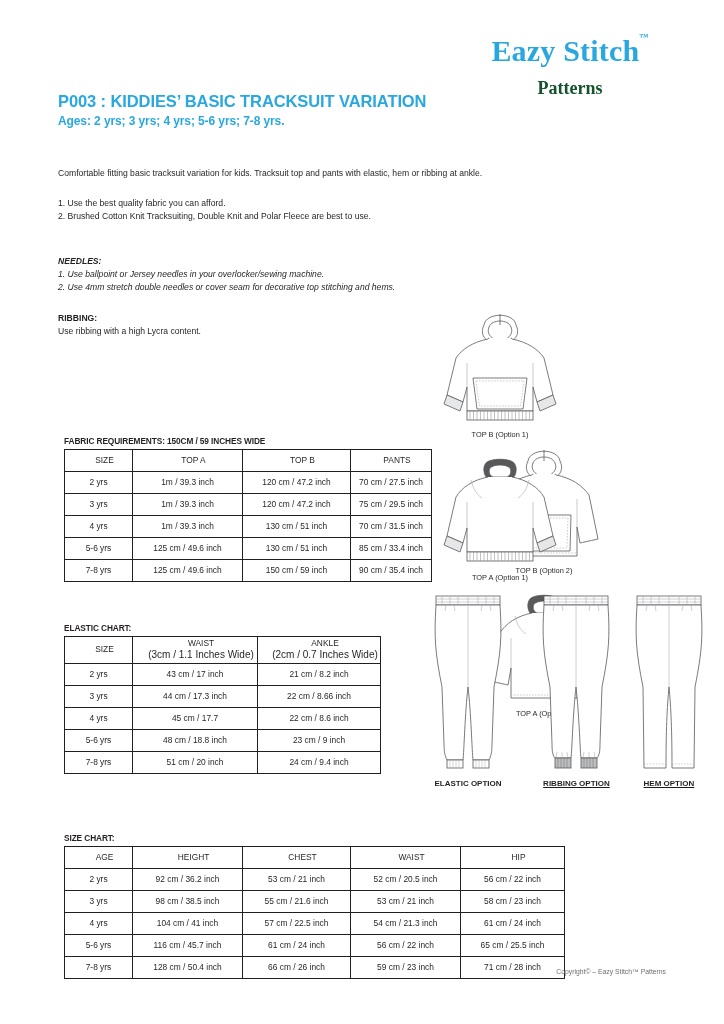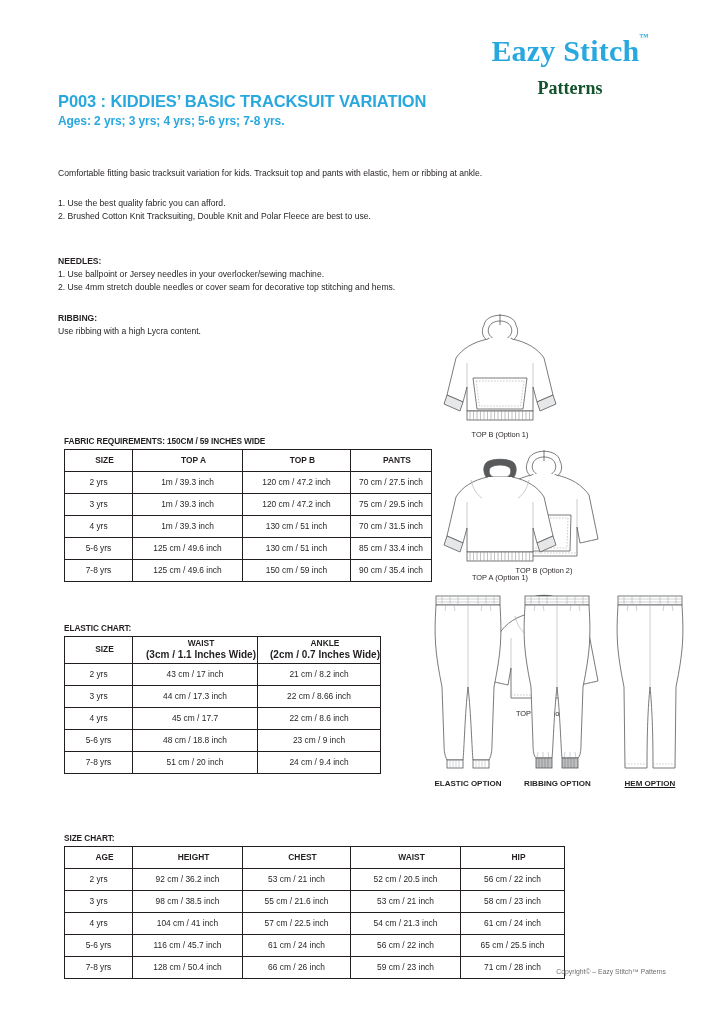--- a/index.html
+++ b/index.html
@@ -60,38 +60,38 @@
     margin-top:3px;
     letter-spacing:-0.1px;
   }
 
   
   .intro { position:absolute; left:58px; top:168px; font-size:8.6px; color:#231f20; }
   .sect { position:absolute; left:58px; font-size:8.6px; color:#231f20; }
   .sect .h { font-weight:700; margin-bottom:2.5px; }
   .sect .l { margin-bottom:1.5px; line-height:1.35; }
   .s-fabric  { top:198px; }
-  .s-needles { top:256px; }
+  .s-needles { top:256px;font-style:italic; }
   .s-ribbing { top:313px; }
 
   
   .tbl-wrap { position:absolute; }
   .tbl-title { font-size:8.3px; font-weight:700; color:#231f20; margin-bottom:3px; letter-spacing:-0.1px;margin-top:40px; }
   table.grid { border-collapse:collapse; table-layout:fixed; }
   table.grid th, table.grid td {
     border:1px solid #231f20;
     text-align:center;
     vertical-align:middle;
     font-size:8.4px;
     color:#231f20;
     padding:0;
     height:21px;
     line-height:1.15;
   }
-  table.grid th { font-weight:700;padding-left:12px; }
+  table.grid th { font-weight:400;padding-left:12px; }
   table.grid th.two-line { height:26px; }
   table.grid th .sub { font-size:10px; display:block; }
 
   #fabric-req-table-wrap { left:64px; top:396px; }
   #fabric-req-table { width:368px; }
   #elastic-table-wrap { left:64px; top:583px; }
   #elastic-table { width:317px; }
   #size-chart-wrap { left:64px; top:793px; }
   #size-chart-table { width:501px; }
 
@@ -471,21 +471,21 @@
           <line x1="28" y1="168" x2="28" y2="176"></line>
             <line x1="31" y1="168" x2="31" y2="176"></line>
           <line x1="48" y1="168" x2="48" y2="176"></line>
             <line x1="51" y1="168" x2="51" y2="176"></line>
           <line x1="54" y1="168" x2="54" y2="176"></line>
             <line x1="57" y1="168" x2="57" y2="176"></line>
         </g>
       </svg>
       <div class="fig-label bold">ELASTIC OPTION</div>
     </div>
-    <div class="fig" style="margin-left:5px;">
+    <div class="fig" style="margin-left:24px;text-decoration:underline;">
       <svg width="80" height="182" viewBox="0 0 80 182">
         <g fill="#fff" stroke="#58595b" stroke-width="0.8">
           <rect x="8" y="4" width="64" height="9"></rect>
           <path d="M8 13 C6 45, 7 60, 14 95 L16 152 C16 160, 17 164, 19 166 L35 166 C36 158, 37 120, 40 95 C43 120, 44 158, 45 166 L61 166 C63 164, 64 160, 64 152 L66 95 C73 60, 74 45, 72 13 Z"></path>
         </g>
         <g stroke="#a7a9ac" stroke-width="0.55" fill="none">
           <line x1="8" y1="7" x2="72" y2="7"></line>
             <line x1="8" y1="10" x2="72" y2="10"></line>
           <line x1="14" y1="4" x2="14" y2="13"></line>
             <line x1="22" y1="4" x2="22" y2="13"></line>

